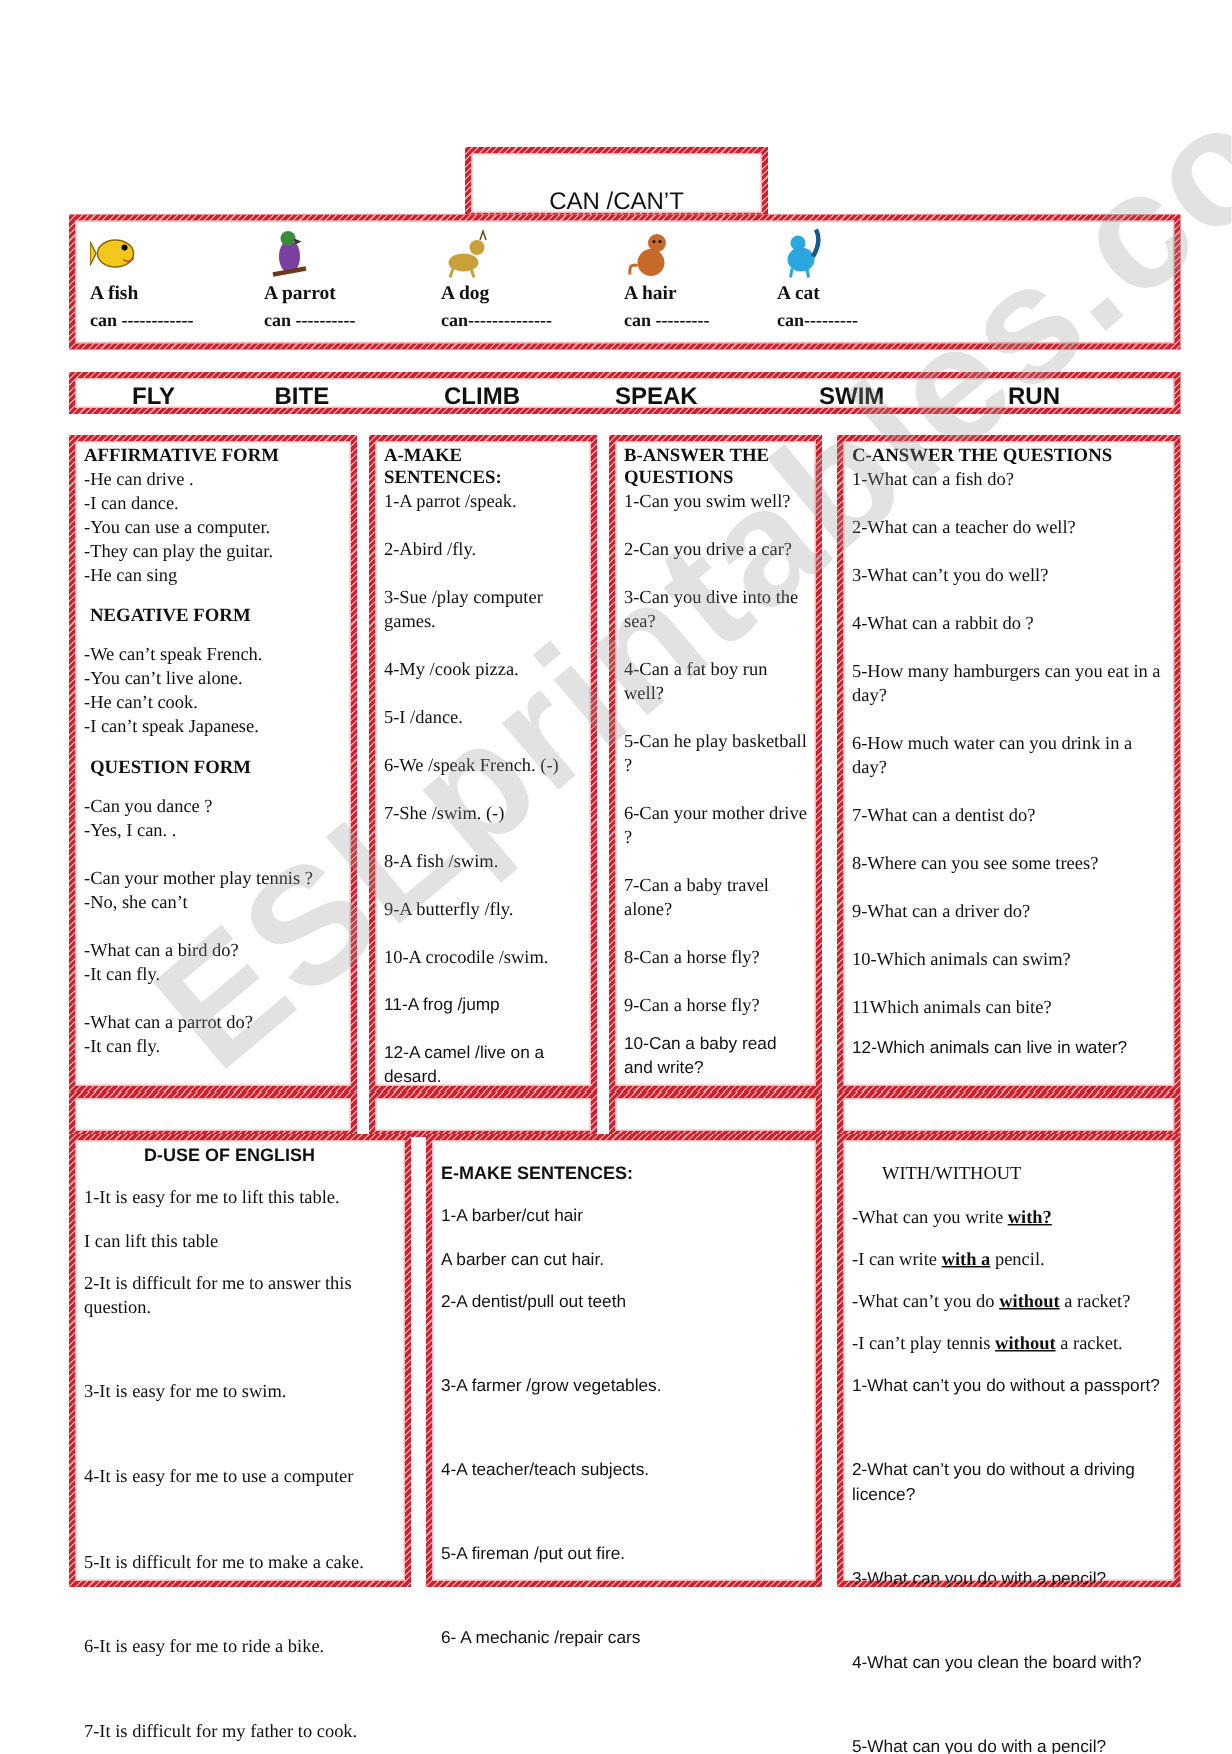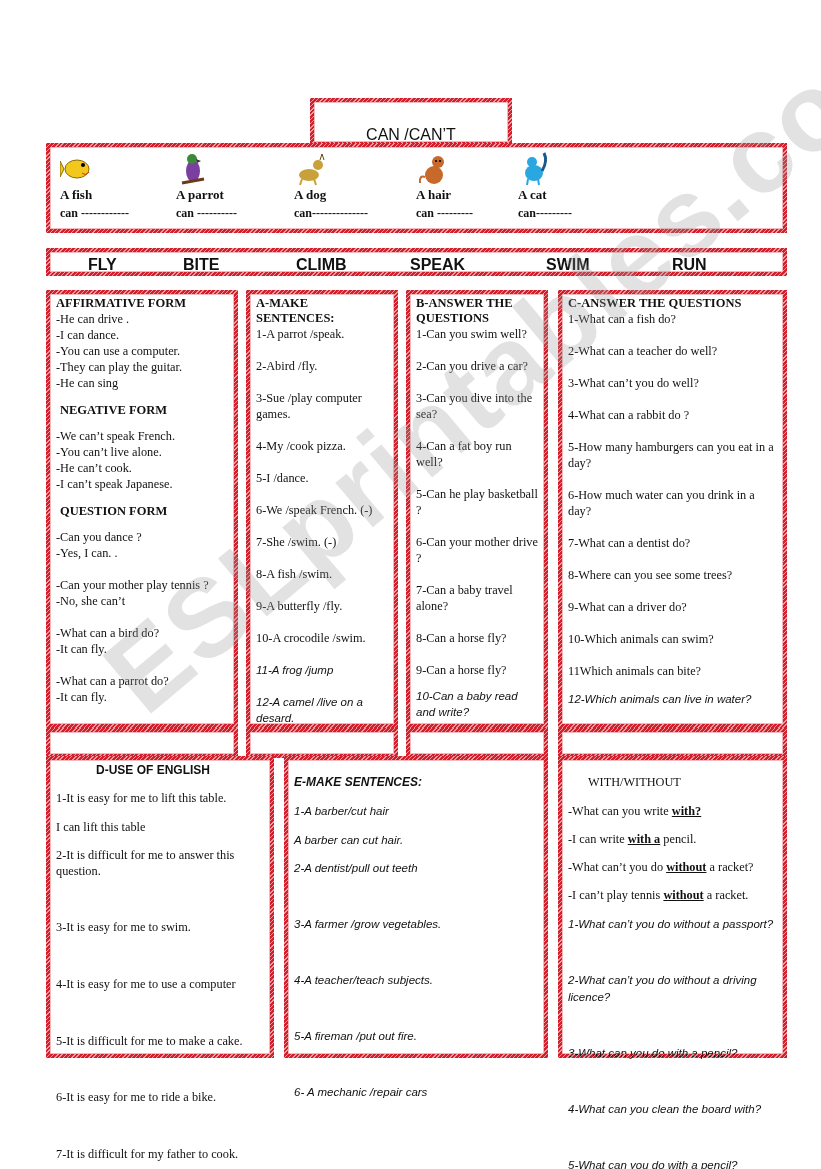--- a/index.html
+++ b/index.html
@@ -25,21 +25,21 @@
   .animal .pic { width: 34px; height: 36px; display: block; margin-left: 0; }
   .animal .name { font-weight: bold; display: block; margin-top: 0px; }
   .animal .can { display: block; font-weight: bold; font-size: 12px; margin-top: 3px; }
   .verb { position: absolute; top: 4px; font-family: "Liberation Sans", sans-serif; font-weight: bold; font-size: 16px; }
   .col { position: absolute; top: 290px; height: 438px; padding: 2px 6px; font-size: 12.3px; line-height: 16px; }
   .col .hd { font-weight: bold; font-size: 12.5px; line-height: 15px; }
   .col p { margin: 0; }
   .gap { height: 16px; }
   .strip { position: absolute; top: 728px; height: 30px; }
   .low { position: absolute; top: 756px; height: 302px; padding: 2px 6px; font-size: 12.3px; line-height: 16px; }
-  .sans { font-family: "Liberation Sans", sans-serif; font-size: 11.5px; font-style: italic; }
+  .sans { font-family: "Liberation Sans", sans-serif; font-size: 11.5px; }
   .hd-sans { font-family: "Liberation Sans", sans-serif; font-weight: bold; font-size: 12px; }
   .ul { font-weight: bold; text-decoration: underline; }
   .watermark { position: absolute; left: 80px; top: 640px; font-family: "Liberation Sans", sans-serif; font-weight: bold; font-size: 110px; color: rgba(150,150,150,0.28); transform: rotate(-40deg); transform-origin: left top; letter-spacing: 2px; pointer-events: none; white-space: nowrap; }
 </style>
 </head>
 <body>
 
 <div class="rb title-box">
   <div class="title-text">CAN /CAN’T</div>
 </div>

